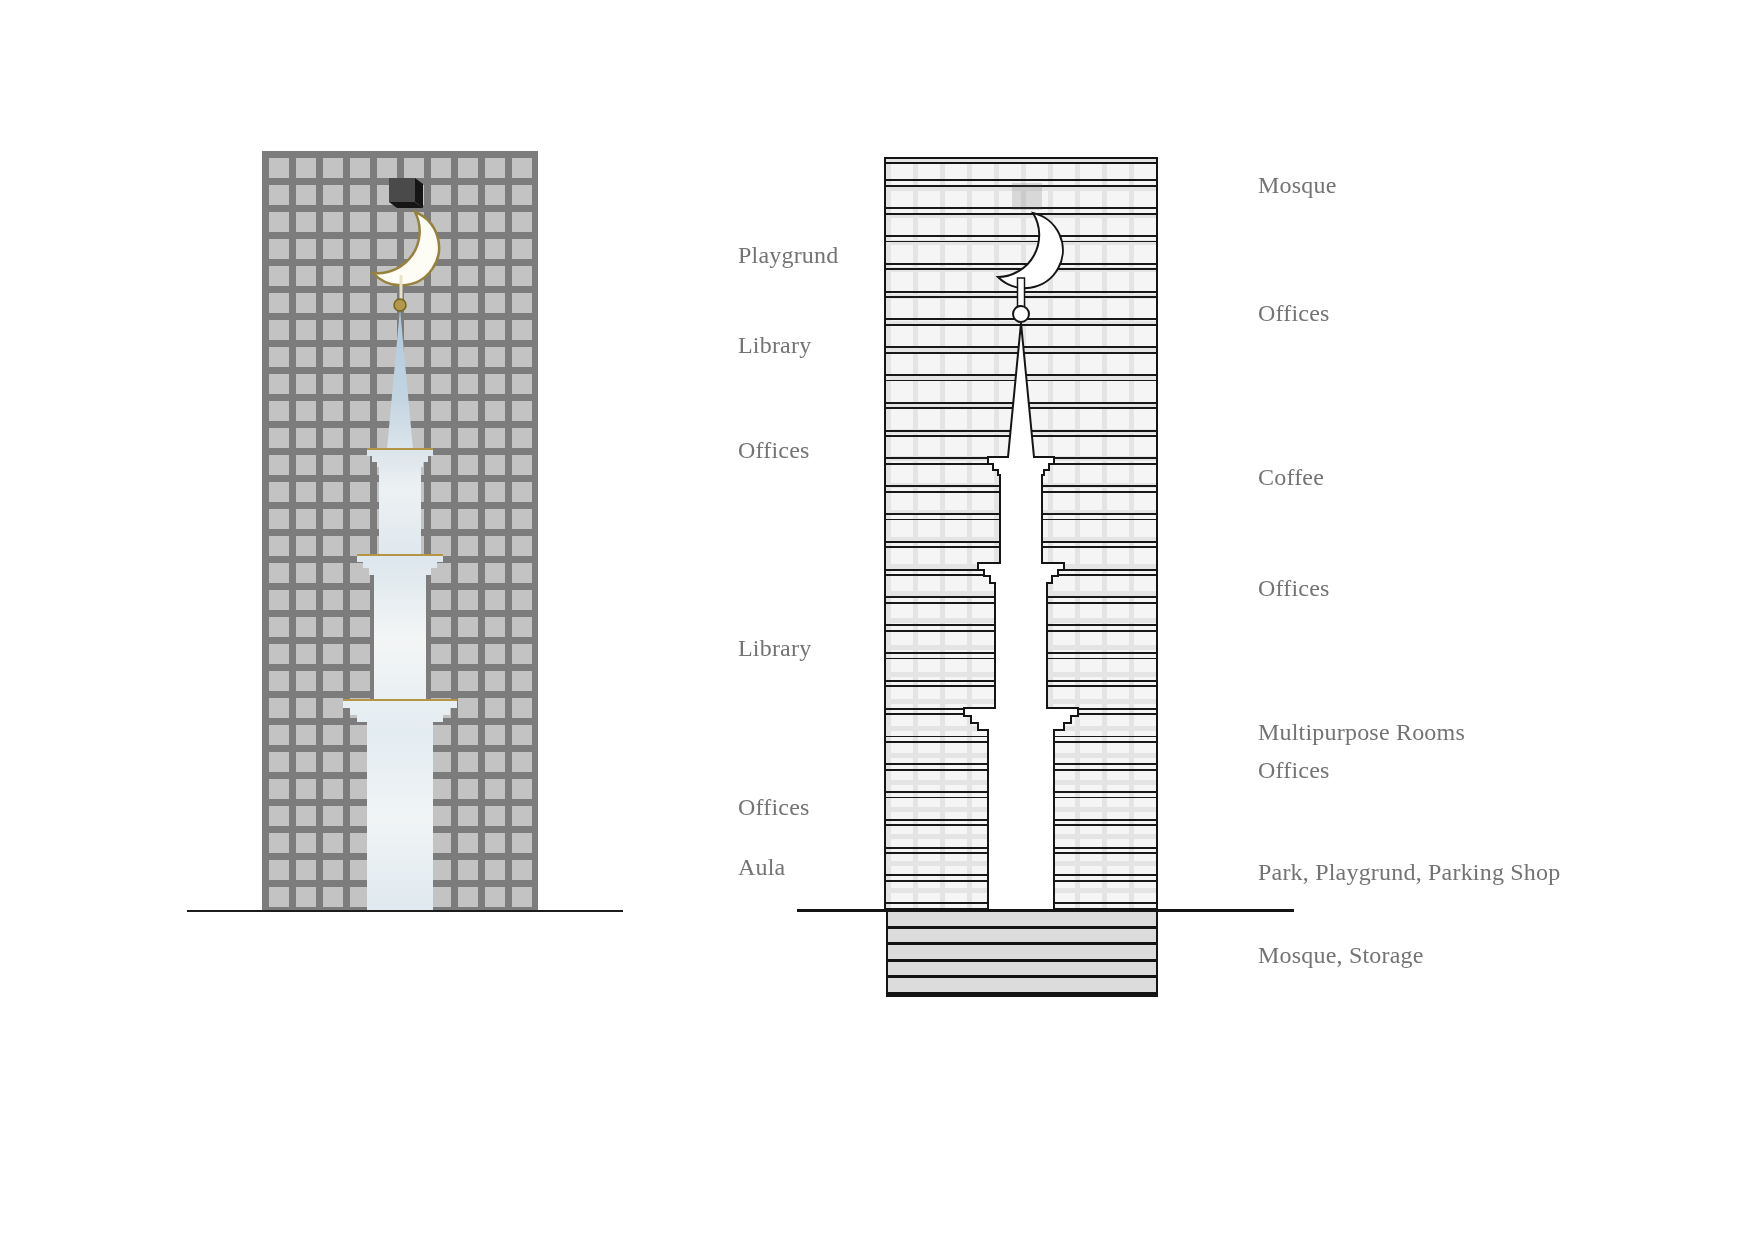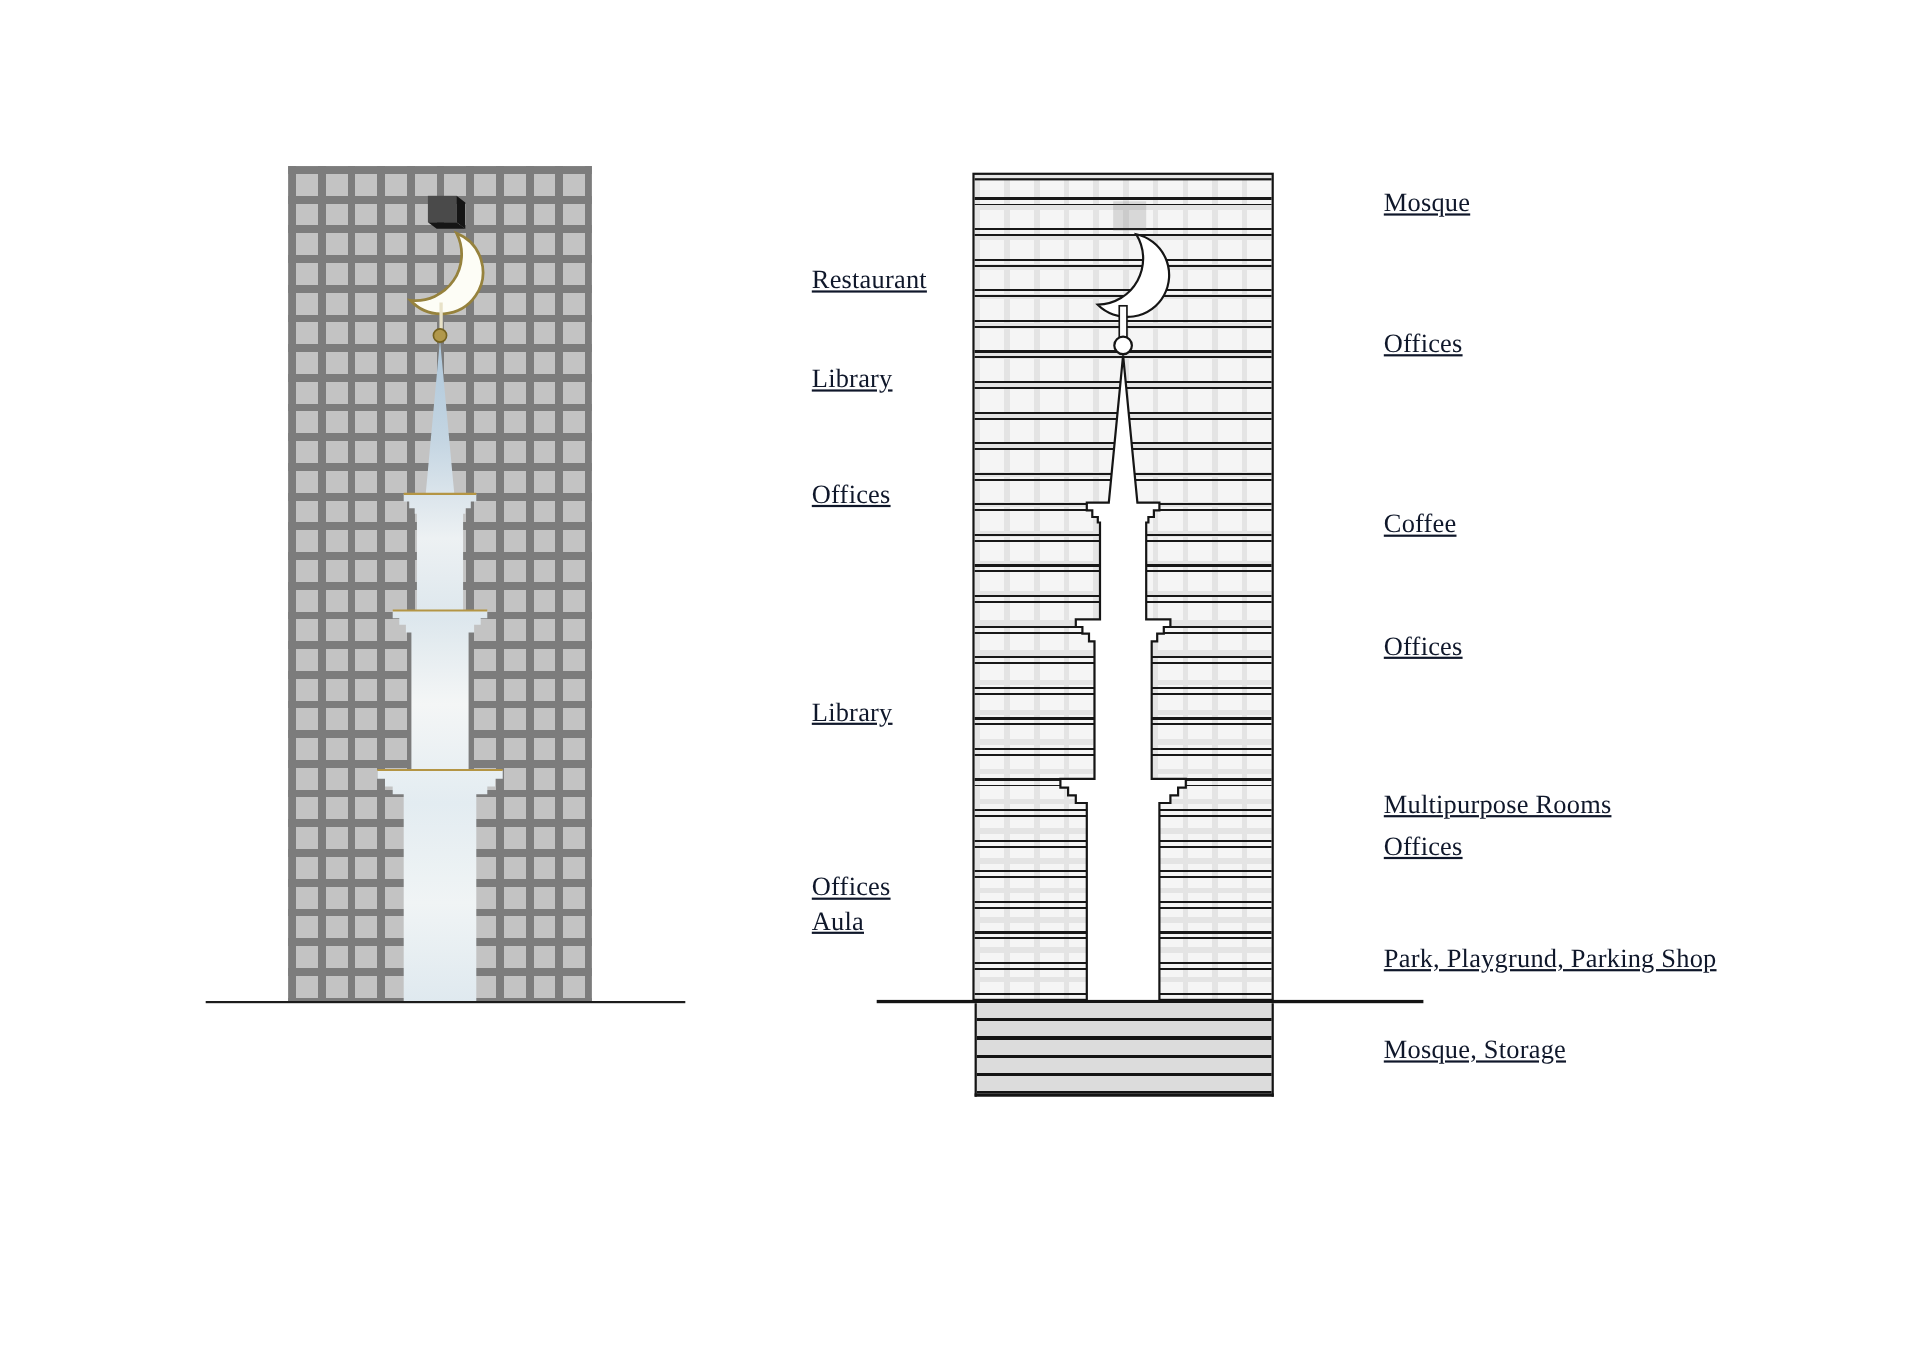--- a/index.html
+++ b/index.html
@@ -4,21 +4,21 @@
 <style>
   html,body{margin:0;padding:0;background:#ffffff;}
   #stage{
     position:relative;width:1755px;height:1240px;background:#ffffff;overflow:hidden;
     font-family:"Liberation Serif", serif;
   }
   
   .lbl{
     position:absolute;
     font:24px/28px "Liberation Serif", serif;
-    color:#0f172a;white-space:nowrap;letter-spacing:0.2px;text-decoration:underline;
+    color:#737373;white-space:nowrap;letter-spacing:0.2px;
   }
   .col-left{left:738px;}
   .col-right{left:1258px;}
   
   #facade{
     position:absolute;left:262px;top:151px;width:276px;height:760px;
     background-color:#c3c3c3;
     background-image:
       repeating-linear-gradient(to right, #7c7c7c 0 7px, transparent 7px 27px),
       repeating-linear-gradient(to bottom, #7c7c7c 0 7px, transparent 7px 27px);
@@ -123,26 +123,26 @@
            L 124,300 Z" fill="#ffffff" stroke="#151515" stroke-width="2"></path>
 
       <path d="M149,56 A38,38 0 1 1 114,120 A42,42 0 0 0 149,56 Z" fill="#ffffff" stroke="#151515" stroke-width="2"></path>
       <rect x="133.5" y="121" width="7" height="29" fill="#ffffff" stroke="#151515" stroke-width="1.5"></rect>
       <circle cx="137" cy="157" r="8" fill="#ffffff" stroke="#151515" stroke-width="2"></circle>
     </svg>
   </div>
   <div id="ground-right"></div>
   <div id="basement"></div>
 
-  <div class="lbl col-left" style="top:241px">Restaurant</div>
+  <div class="lbl col-left" style="top:241px">Playgrund</div>
   <div class="lbl col-left" style="top:331px">Library</div>
   <div class="lbl col-left" style="top:436px">Offices</div>
   <div class="lbl col-left" style="top:634px">Library</div>
   <div class="lbl col-left" style="top:793px">Offices</div>
-  <div class="lbl col-left" style="top:824px">Aula</div>
+  <div class="lbl col-left" style="top:853px">Aula</div>
 
   <div class="lbl col-right" style="top:171px">Mosque</div>
   <div class="lbl col-right" style="top:299px">Offices</div>
   <div class="lbl col-right" style="top:463px">Coffee</div>
   <div class="lbl col-right" style="top:574px">Offices</div>
   <div class="lbl col-right" style="top:718px">Multipurpose Rooms</div>
   <div class="lbl col-right" style="top:756px">Offices</div>
   <div class="lbl col-right" style="top:858px">Park, Playgrund, Parking Shop</div>
   <div class="lbl col-right" style="top:941px">Mosque, Storage</div>
 

